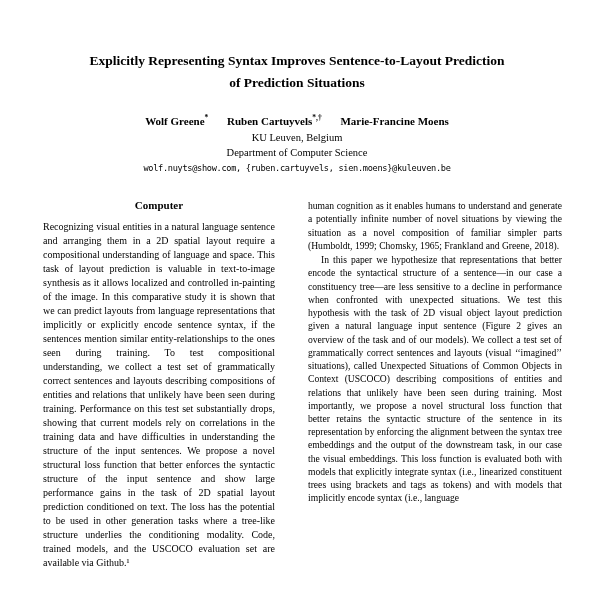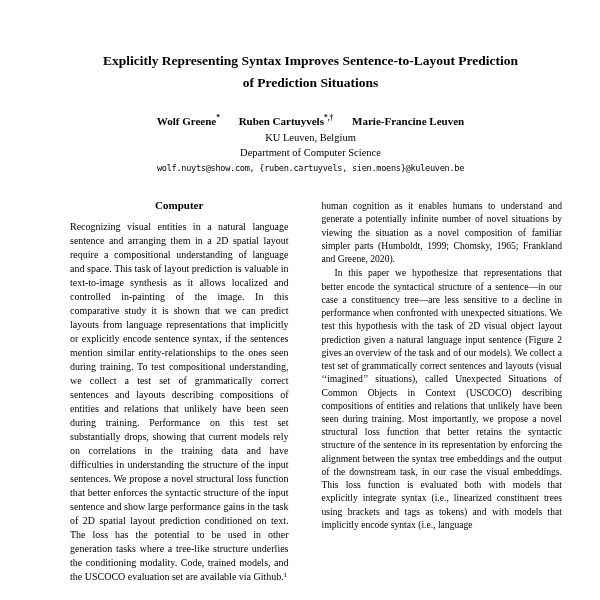--- a/index.html
+++ b/index.html
@@ -1,18 +1,18 @@
 <!DOCTYPE html>
 <html><head>
 <meta charset="utf-8">
 <style>
   * { margin:0; padding:0; box-sizing:border-box; }
   html, body { width:600px; height:600px; background:#ffffff; overflow:hidden; }
   body { font-family:"Liberation Serif", serif; color:#000; }
-  .page { width:600px; height:600px; padding:50px 38px 0 59px; background:#fff; }
+  .page { width:600px; height:600px; padding:50px 38px 0 32px; background:#fff; }
   .title { font-size:13.5px; font-weight:bold; text-align:center; line-height:1.6; margin:0 18px 20px 18px; }
   .title-line { display:block; }
   .authors { text-align:center; font-size:11px; font-weight:bold; margin-bottom:4px; }
   .author { margin:0 8px; white-space:nowrap; }
   .author sup { font-size:7.5px; font-weight:bold; }
   .affil { text-align:center; font-size:10.5px; line-height:1.4; }
   .emails { text-align:center; font-family:"DejaVu Sans Mono", monospace; font-size:8.6px; margin-top:3px; letter-spacing:-0.3px; }
   .columns { display:flex; gap:22px; margin-top:26px; align-items:flex-start; }
   .col { flex:1; min-width:0; }
   .abstract-heading { text-align:center; font-weight:bold; font-size:11px; margin-bottom:9px; }
@@ -26,34 +26,34 @@
 <div class="page">
 
   <h1 class="title">
     <span class="title-line">Explicitly Representing Syntax Improves Sentence-to-Layout Prediction</span>
     <span class="title-line">of Prediction Situations</span>
   </h1>
 
   <div class="authors">
     <span class="author"><span>Wolf Greene</span><sup>*</sup></span>
     <span class="author"><span>Ruben Cartuyvels</span><sup>*,†</sup></span>
-    <span class="author"><span>Marie-Francine Leuven</span><sup></sup></span>
+    <span class="author"><span>Marie-Francine Moens</span><sup></sup></span>
   </div>
 
   <div class="affil">KU Leuven, Belgium</div>
   <div class="affil">Department of Computer Science</div>
   <div class="emails">wolf.nuyts@show.com, {ruben.cartuyvels, sien.moens}@kuleuven.be</div>
 
   <div class="columns">
 
     <div class="col">
       <div class="abstract-heading">Computer</div>
       <p class="abstract-body">Recognizing visual entities in a natural language sentence and arranging them in a 2D spatial layout require a compositional understanding of language and space. This task of layout prediction is valuable in text-to-image synthesis as it allows localized and controlled in-painting of the image. In this comparative study it is shown that we can predict layouts from language representations that implicitly or explicitly encode sentence syntax, if the sentences mention similar entity-relationships to the ones seen during training. To test compositional understanding, we collect a test set of grammatically correct sentences and layouts describing compositions of entities and relations that unlikely have been seen during training. Performance on this test set substantially drops, showing that current models rely on correlations in the training data and have difficulties in understanding the structure of the input sentences. We propose a novel structural loss function that better enforces the syntactic structure of the input sentence and show large performance gains in the task of 2D spatial layout prediction conditioned on text. The loss has the potential to be used in other generation tasks where a tree-like structure underlies the conditioning modality. Code, trained models, and the USCOCO evaluation set are available via Github.¹</p>
     </div>
 
     <div class="col">
-      <p class="body-text">human cognition as it enables humans to understand and generate a potentially infinite number of novel situations by viewing the situation as a novel composition of familiar simpler parts (Humboldt, 1999; Chomsky, 1965; Frankland and Greene, 2020).</p>
+      <p class="body-text">human cognition as it enables humans to understand and generate a potentially infinite number of novel situations by viewing the situation as a novel composition of familiar simpler parts (Humboldt, 1999; Chomsky, 1965; Frankland and Greene, 2018).</p>
       <p class="body-text para-indent">In this paper we hypothesize that representations that better encode the syntactical structure of a sentence—in our case a constituency tree—are less sensitive to a decline in performance when confronted with unexpected situations. We test this hypothesis with the task of 2D visual object layout prediction given a natural language input sentence (Figure 2 gives an overview of the task and of our models). We collect a test set of grammatically correct sentences and layouts (visual ‘‘imagined’’ situations), called Unexpected Situations of Common Objects in Context (USCOCO) describing compositions of entities and relations that unlikely have been seen during training. Most importantly, we propose a novel structural loss function that better retains the syntactic structure of the sentence in its representation by enforcing the alignment between the syntax tree embeddings and the output of the downstream task, in our case the visual embeddings. This loss function is evaluated both with models that explicitly integrate syntax (i.e., linearized constituent trees using brackets and tags as tokens) and with models that implicitly encode syntax (i.e., language</p>
     </div>
 
   </div>
 
 </div>
 
 </body></html>

